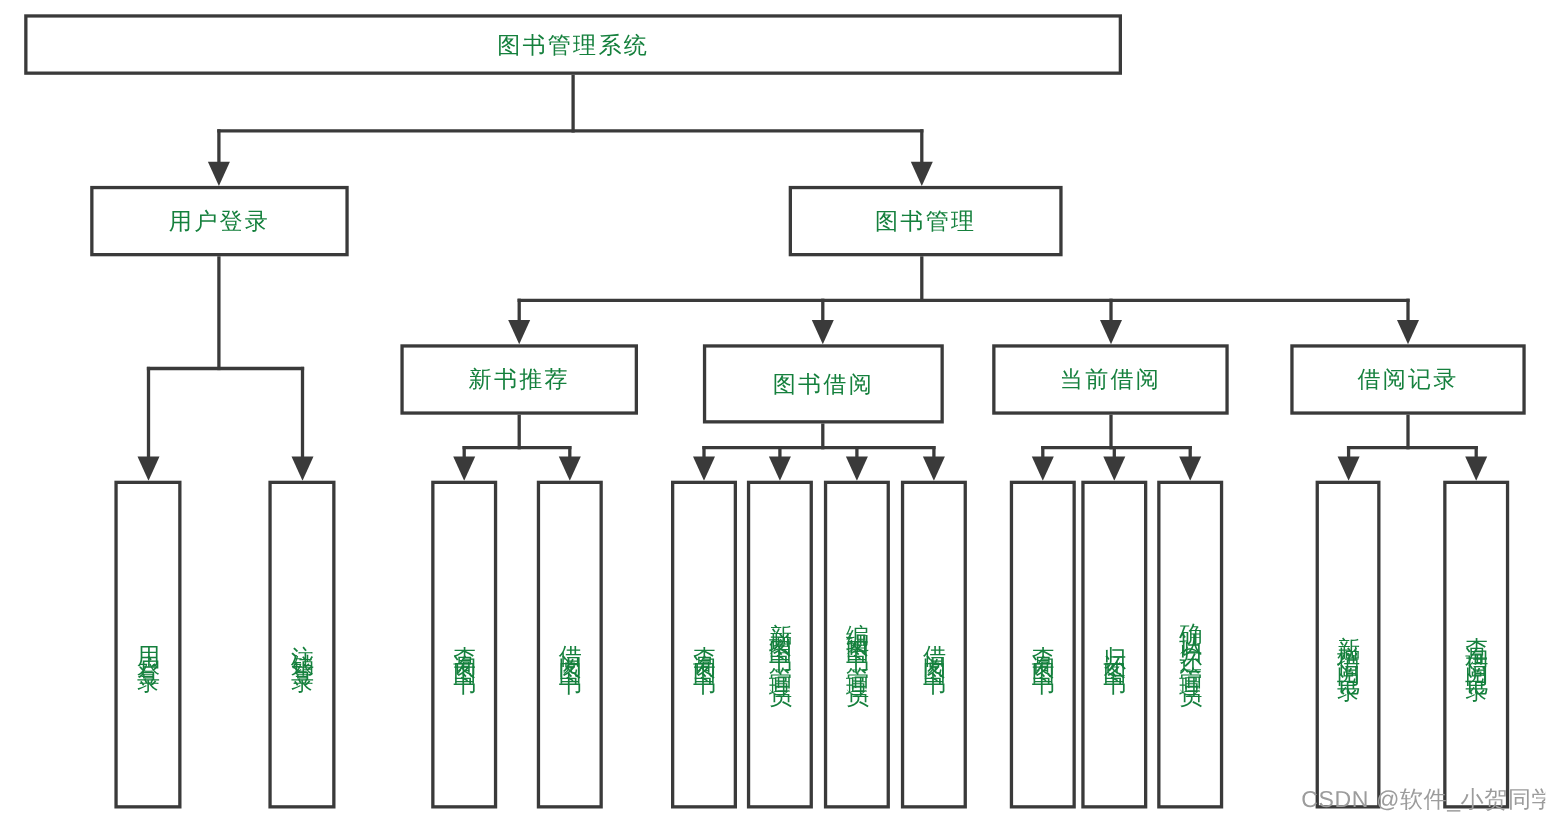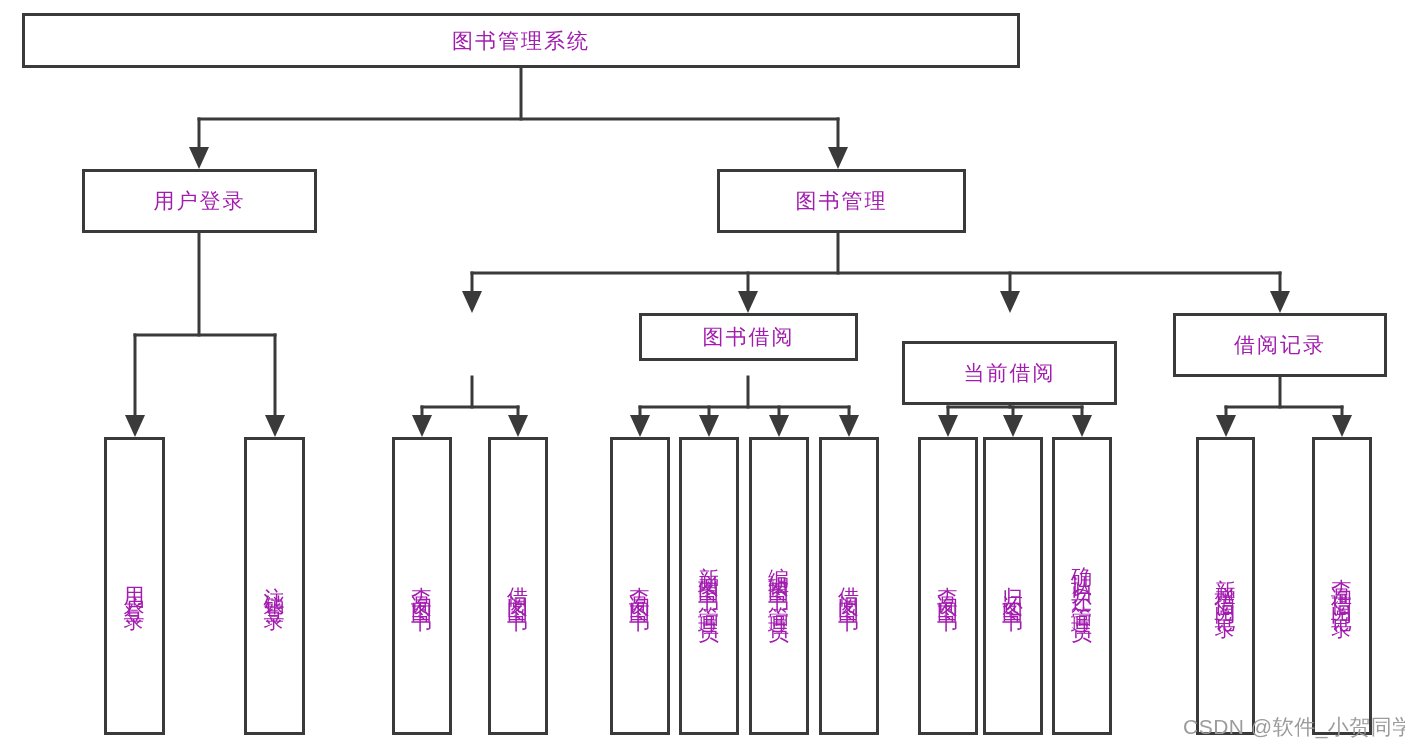--- a/index.html
+++ b/index.html
@@ -19,21 +19,21 @@
     position: absolute;
     left: 0;
     top: 0;
     z-index: 1;
   }
   .node {
     position: absolute;
     box-sizing: border-box;
     background: #ffffff;
     border: 3px solid #3a3a3a;
-    color: #a21caf;
+    color: #15803d;
     display: flex;
     align-items: center;
     justify-content: center;
     z-index: 2;
   }
   .hbox {
     font-size: 21px;
     letter-spacing: 2px;
     white-space: nowrap;
   }
@@ -130,24 +130,27 @@
     <span>图书管理系统</span>
   </div>
 
   <div class="node hbox" style="left:82px; top:169px; width:235px; height:64px;">
     <span>用户登录</span>
   </div>
   <div class="node hbox" style="left:717px; top:169px; width:249px; height:64px;">
     <span>图书管理</span>
   </div>
 
-  <div class="node hbox" style="left:639px; top:313px; width:219px; height:48px;">
+  <div class="node hbox" style="left:364px; top:313px; width:216px; height:64px;">
+    <span>新书推荐</span>
+  </div>
+  <div class="node hbox" style="left:639px; top:313px; width:219px; height:72px;">
     <span>图书借阅</span>
   </div>
-  <div class="node hbox" style="left:902px; top:313px; width:215px; height:64px;margin-top:28px;">
+  <div class="node hbox" style="left:902px; top:313px; width:215px; height:64px;">
     <span>当前借阅</span>
   </div>
   <div class="node hbox" style="left:1173px; top:313px; width:214px; height:64px;">
     <span>借阅记录</span>
   </div>
 
   <div class="node vbox" style="left:104px; top:437px; width:61px; height:298px;">
     <span>用户登录</span>
   </div>
   <div class="node vbox" style="left:244px; top:437px; width:61px; height:298px;">

